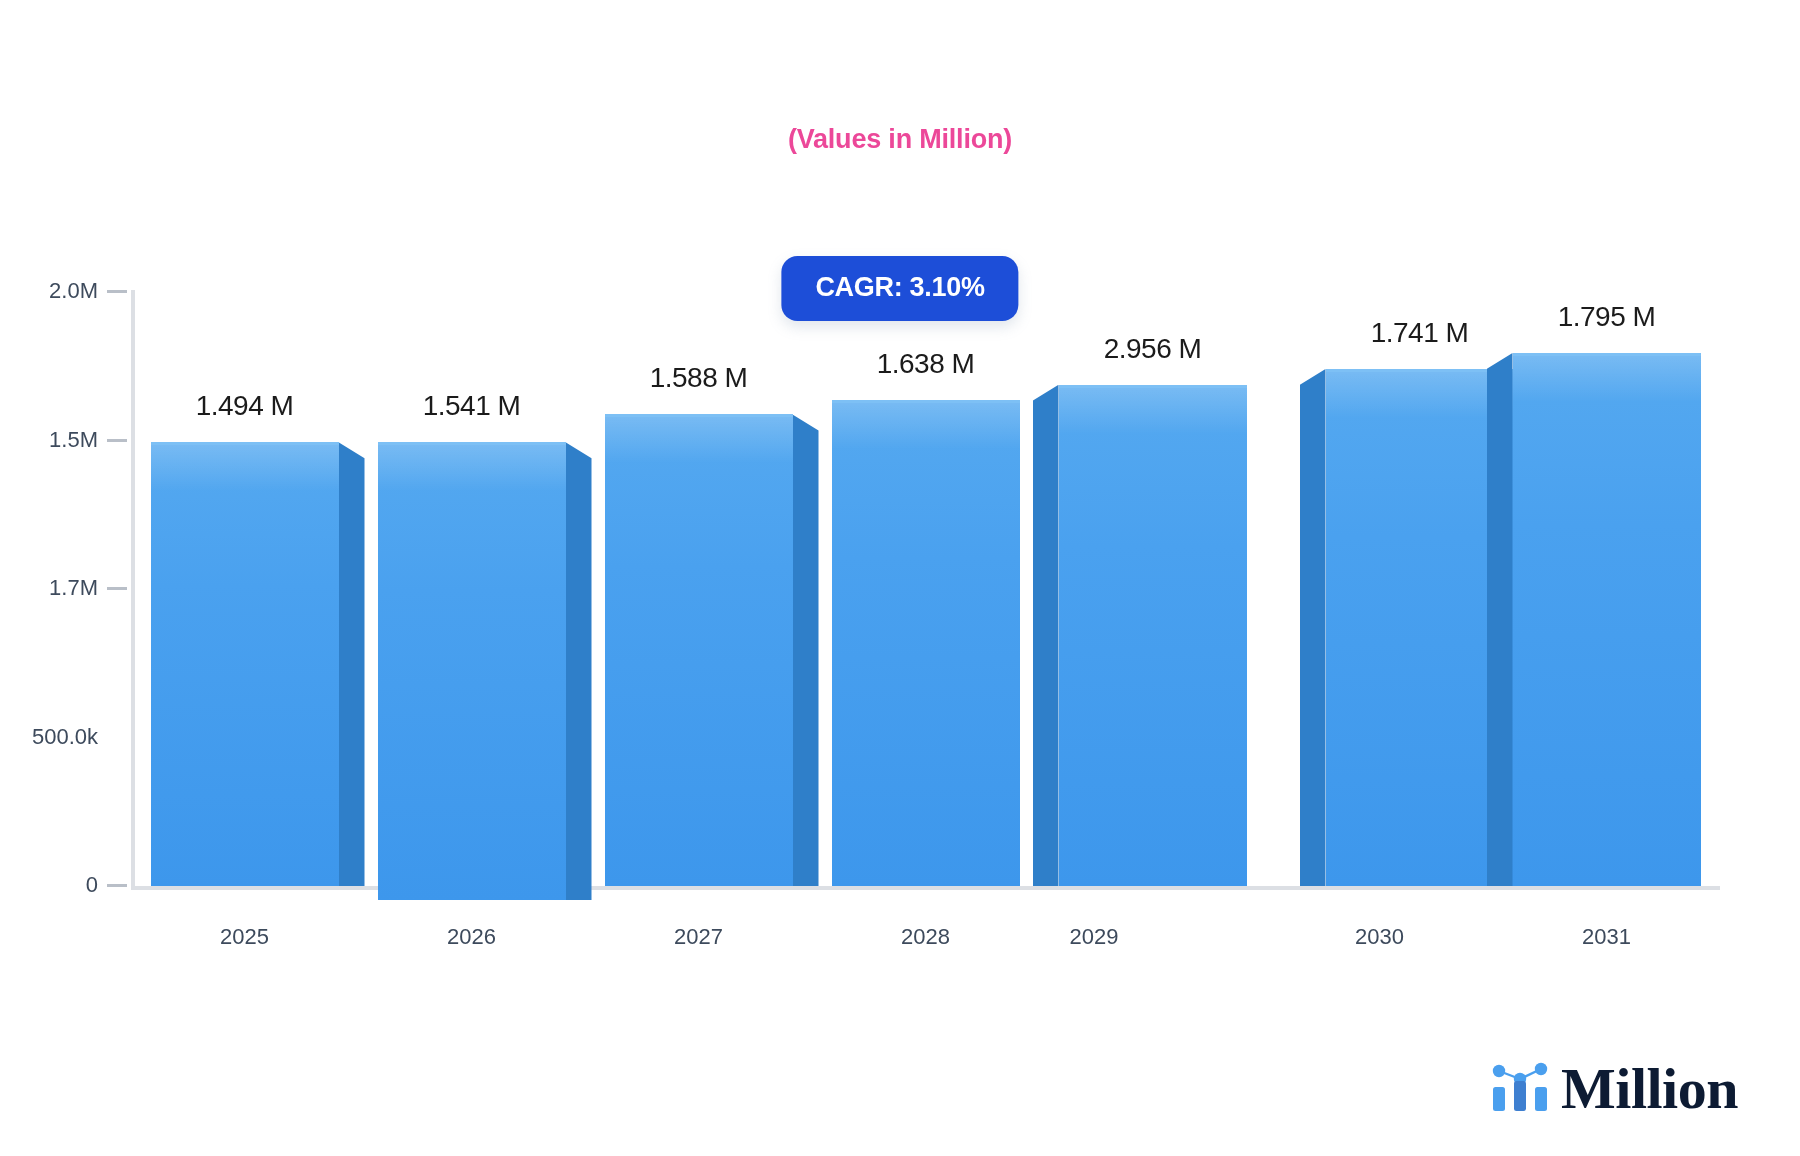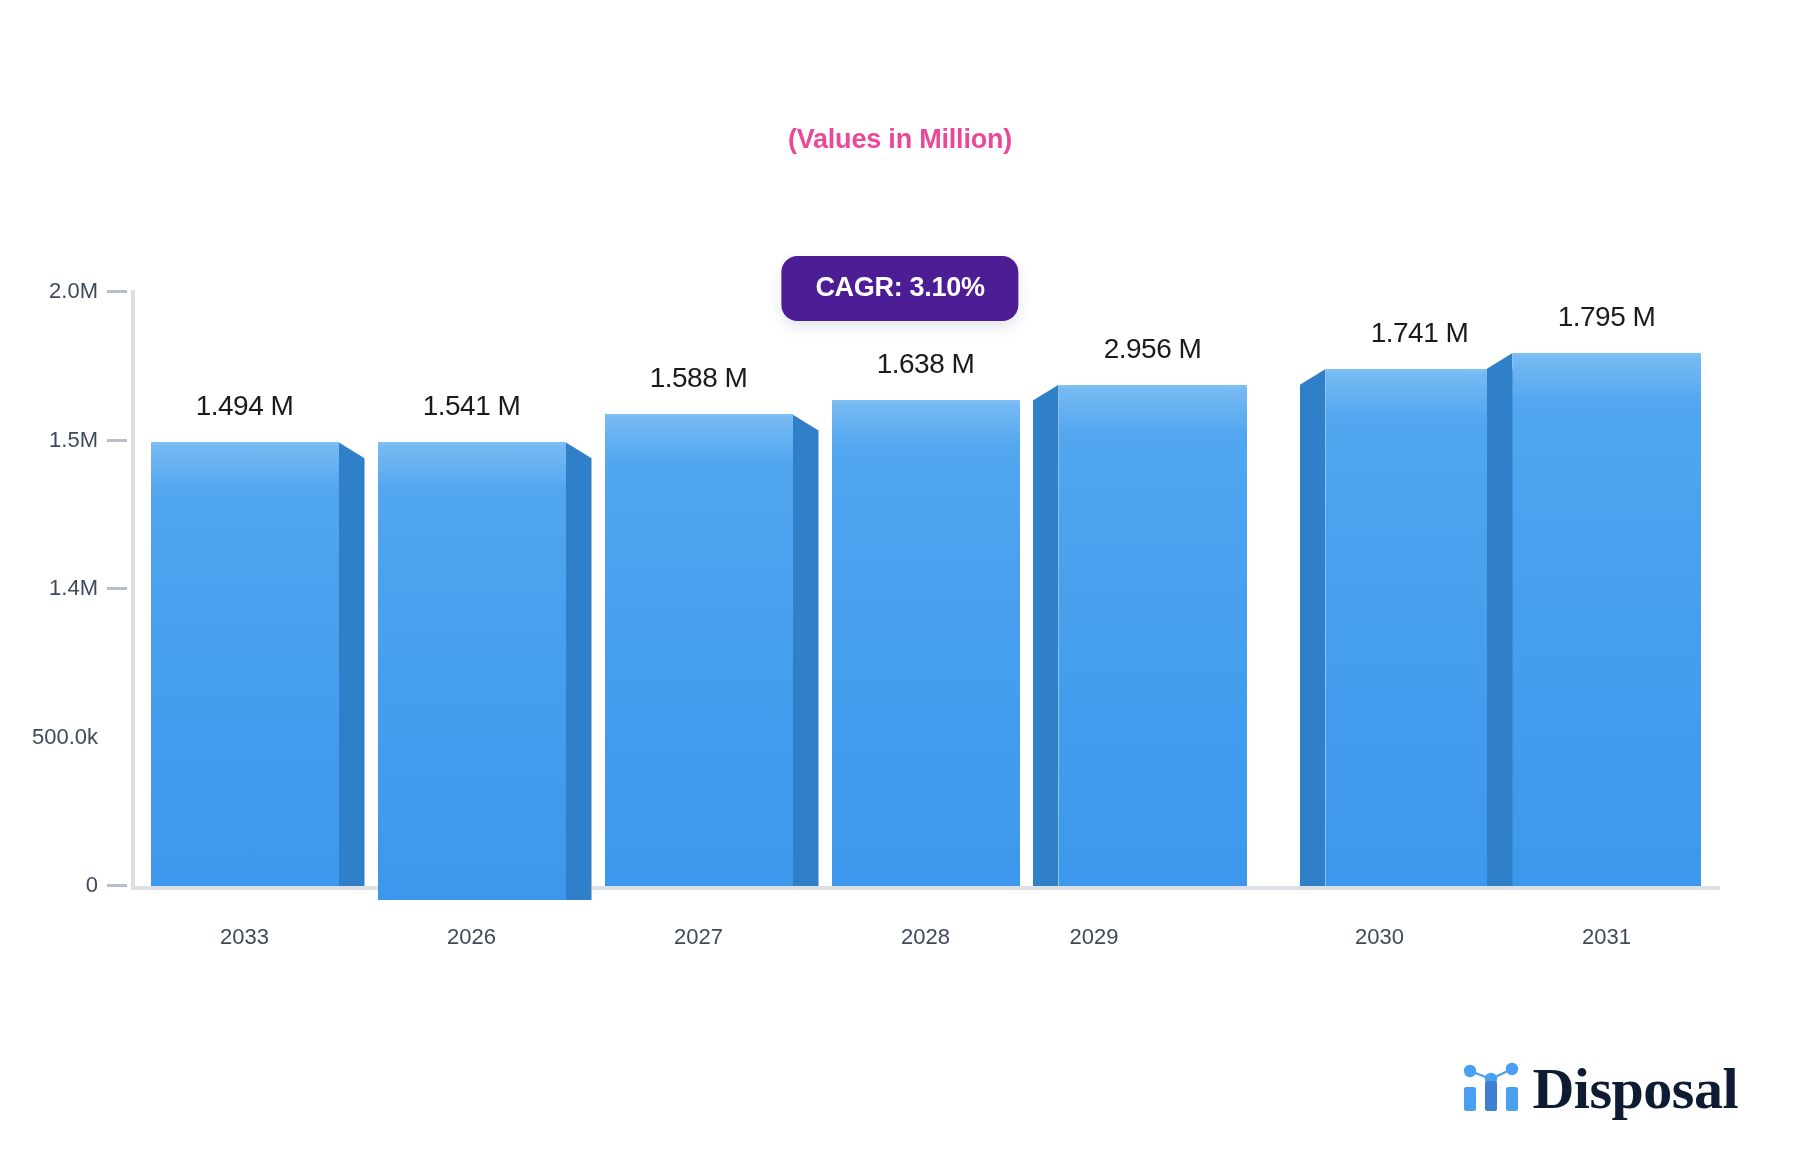--- a/index.html
+++ b/index.html
@@ -19,21 +19,21 @@
   #chart-subtitle {
     margin-top:16px;
     font-size:27px; font-weight:bold; color:#ec4899;
     letter-spacing:-0.2px;
   }
 
   
   #cagr-badge {
     position:absolute; top:256px; left:50%;
     transform:translateX(-50%);
-    background:#4c1d95;
+    background:#1d4ed8;
     border-radius:16px;
     padding:16px 34px 18px 34px;
     box-shadow:0 6px 14px rgba(120,140,170,0.22);
     z-index:40;
   }
   #cagr-badge-label {
     color:#ffffff; font-size:27px; font-weight:bold;
     white-space:nowrap; letter-spacing:-0.3px;
   }
 
@@ -129,21 +129,21 @@
   <div id="y-ticks">
       <div class="y-tick-row" style="top: 292px;">
         <span class="y-tick-label">2.0M</span>
         <span class="y-tick-mark"></span>
       </div>
       <div class="y-tick-row" style="top: 440.5px;">
         <span class="y-tick-label">1.5M</span>
         <span class="y-tick-mark"></span>
       </div>
       <div class="y-tick-row" style="top: 589px;">
-        <span class="y-tick-label">1.4M</span>
+        <span class="y-tick-label">1.7M</span>
         <span class="y-tick-mark"></span>
       </div>
       <div class="y-tick-row" style="top: 737.5px;">
         <span class="y-tick-label">500.0k</span>
       </div>
       <div class="y-tick-row" style="top: 886px;">
         <span class="y-tick-label">0</span>
         <span class="y-tick-mark"></span>
       </div>
     </div>
@@ -191,21 +191,21 @@
       </div>
       <div class="bar-slot" style="left: 1512.5px; width: 188px; height: 533.115px; bottom: 270px;">
         <div class="bar-wrap">
           <div class="bar-side-left"></div>
           <div class="bar-face"></div>
           <div class="bar-value">1.795 M</div>
         </div>
       </div>
     </div>
   <div id="x-labels">
-      <div class="bar-xlabel" style="left: 244.5px;">2033</div>
+      <div class="bar-xlabel" style="left: 244.5px;">2025</div>
       <div class="bar-xlabel" style="left: 471.5px;">2026</div>
       <div class="bar-xlabel" style="left: 698.5px;">2027</div>
       <div class="bar-xlabel" style="left: 925.5px;">2028</div>
       <div class="bar-xlabel" style="left: 1094px;">2029</div>
       <div class="bar-xlabel" style="left: 1379.5px;">2030</div>
       <div class="bar-xlabel" style="left: 1606.5px;">2031</div>
     </div>
 </div>
 
 <div id="logo">
@@ -214,14 +214,14 @@
       <line x1="8" y1="11" x2="29" y2="19" stroke="#4a9fee" stroke-width="2.4"></line>
       <line x1="29" y1="19" x2="50" y2="9" stroke="#4a9fee" stroke-width="2.4"></line>
       <circle cx="8" cy="11" r="6.2" fill="#4a9fee"></circle>
       <circle cx="29" cy="19" r="6.2" fill="#4a9fee"></circle>
       <circle cx="50" cy="9" r="6.2" fill="#4a9fee"></circle>
       <rect x="2" y="27" width="12" height="24" rx="2.5" fill="#4a9fee"></rect>
       <rect x="23" y="21" width="12" height="30" rx="2.5" fill="#3e7fd0"></rect>
       <rect x="44" y="27" width="12" height="24" rx="2.5" fill="#4a9fee"></rect>
     </svg>
   </span>
-  <span id="logo-text">Disposal</span>
+  <span id="logo-text">Million</span>
 </div>
 
 </body></html>

